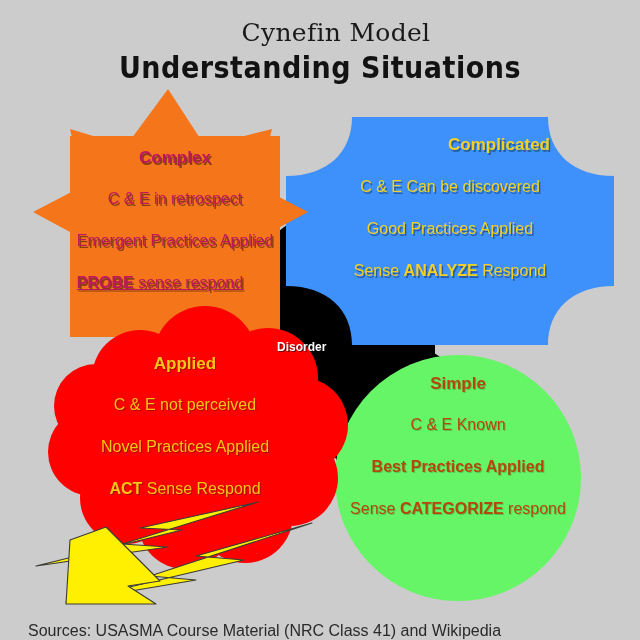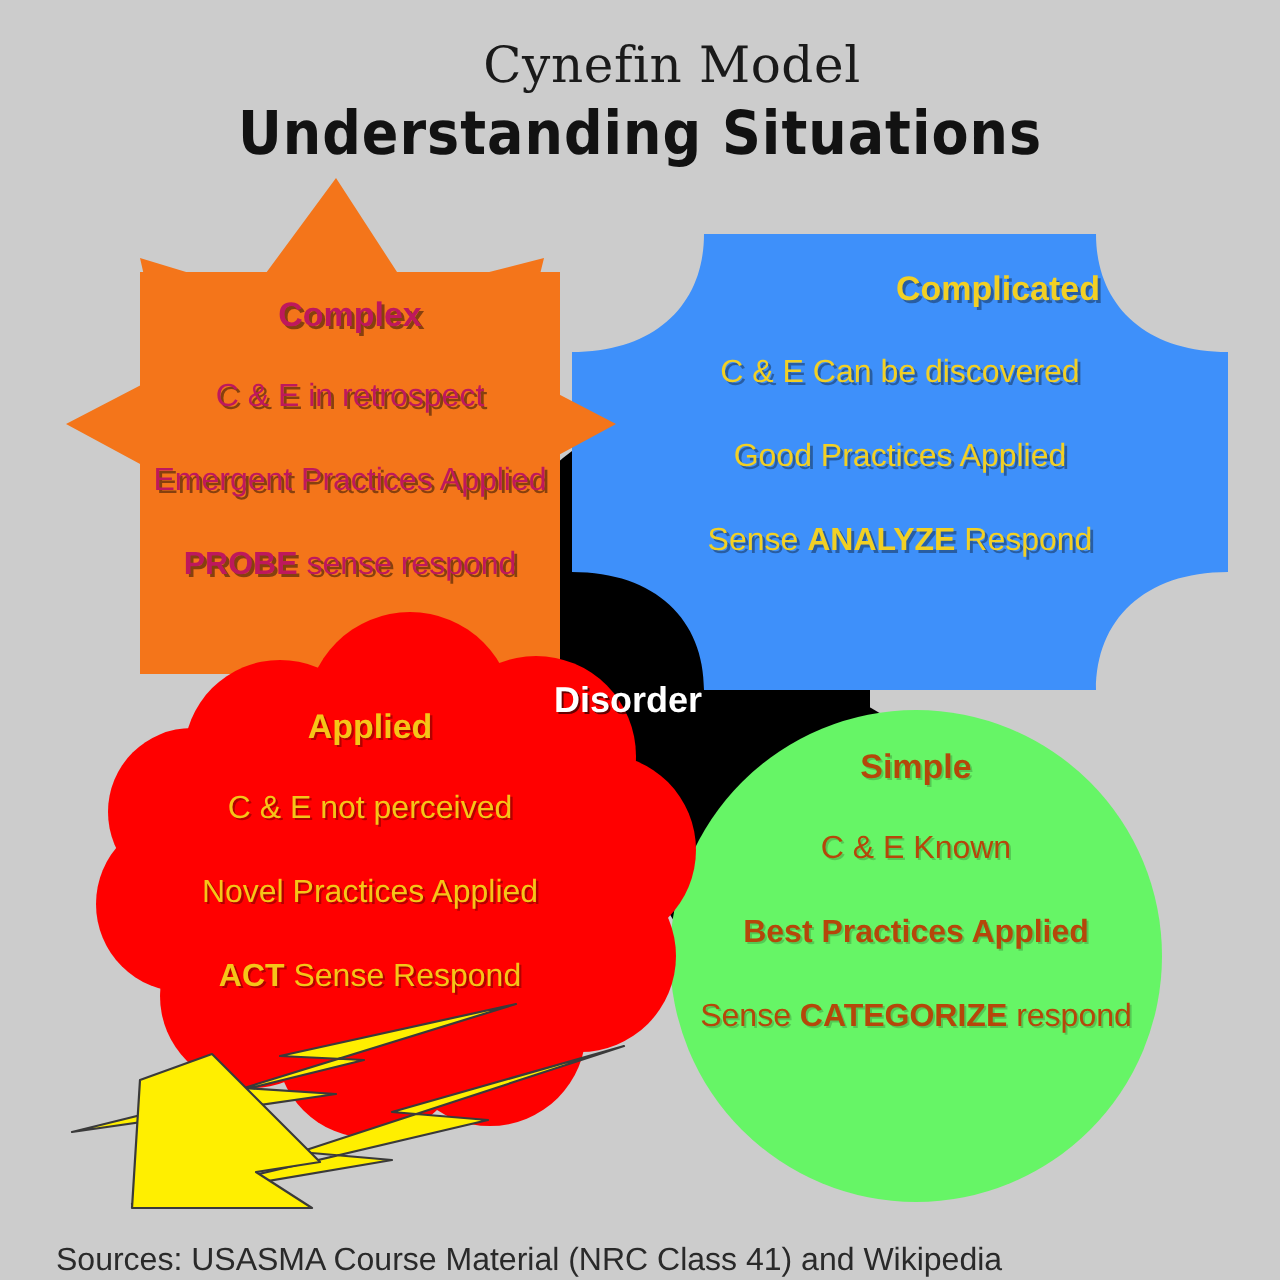--- a/index.html
+++ b/index.html
@@ -90,21 +90,21 @@
   }
   
   .simple-text {
     color: #b5470a;
     text-shadow: 1px 1px 0 rgba(0,0,0,0.18);
   }
   
   .disorder-text {
     position: absolute;
     color: #ffffff;
-    font-size: 18px;
+    font-size: 12px;
     font-weight: 700;
     white-space: nowrap;
     text-shadow: 1px 1px 0 rgba(0,0,0,0.6);
   }
 
   .footer-src {
     position: absolute;
     left: 28px;
     top: 622px;
     font-size: 16px;
@@ -197,21 +197,21 @@
     <polygon points="106,527 160,581 128,586 156,604 66,604 70,540" fill="#ffef00" stroke="#3a3a3a" stroke-width="1.1" stroke-linejoin="round"></polygon>
   </g>
 </svg>
 
 <div class="title-main">Cynefin Model</div>
 <div class="title-sub">Understanding Situations</div>
 
 <div class="qtext q-head complex-text" style="left:75px; top:148px; width:200px;">Complex</div>
 <div class="qtext q-line complex-text" style="left:55px; top:190px; width:240px;">C &amp; E in retrospect</div>
 <div class="qtext q-line complex-text" style="left:35px; top:232px; width:280px;">Emergent Practices Applied</div>
-<div class="qtext q-line complex-text" style="left:55px; top:274px; width:240px;">
+<div class="qtext q-line complex-text" style="left:40px; top:274px; width:240px;text-decoration:underline;">
   <b>PROBE</b><span> sense respond</span>
 </div>
 
 <div class="qtext q-head complicated-text" style="left:350px; top:135px; width:200px;text-align:right;">Complicated</div>
 <div class="qtext q-line complicated-text" style="left:315px; top:178px; width:270px;">C &amp; E Can be discovered</div>
 <div class="qtext q-line complicated-text" style="left:315px; top:220px; width:270px;">Good Practices Applied</div>
 <div class="qtext q-line complicated-text" style="left:315px; top:262px; width:270px;">
   <span>Sense </span><b>ANALYZE</b><span> Respond</span>
 </div>
 

